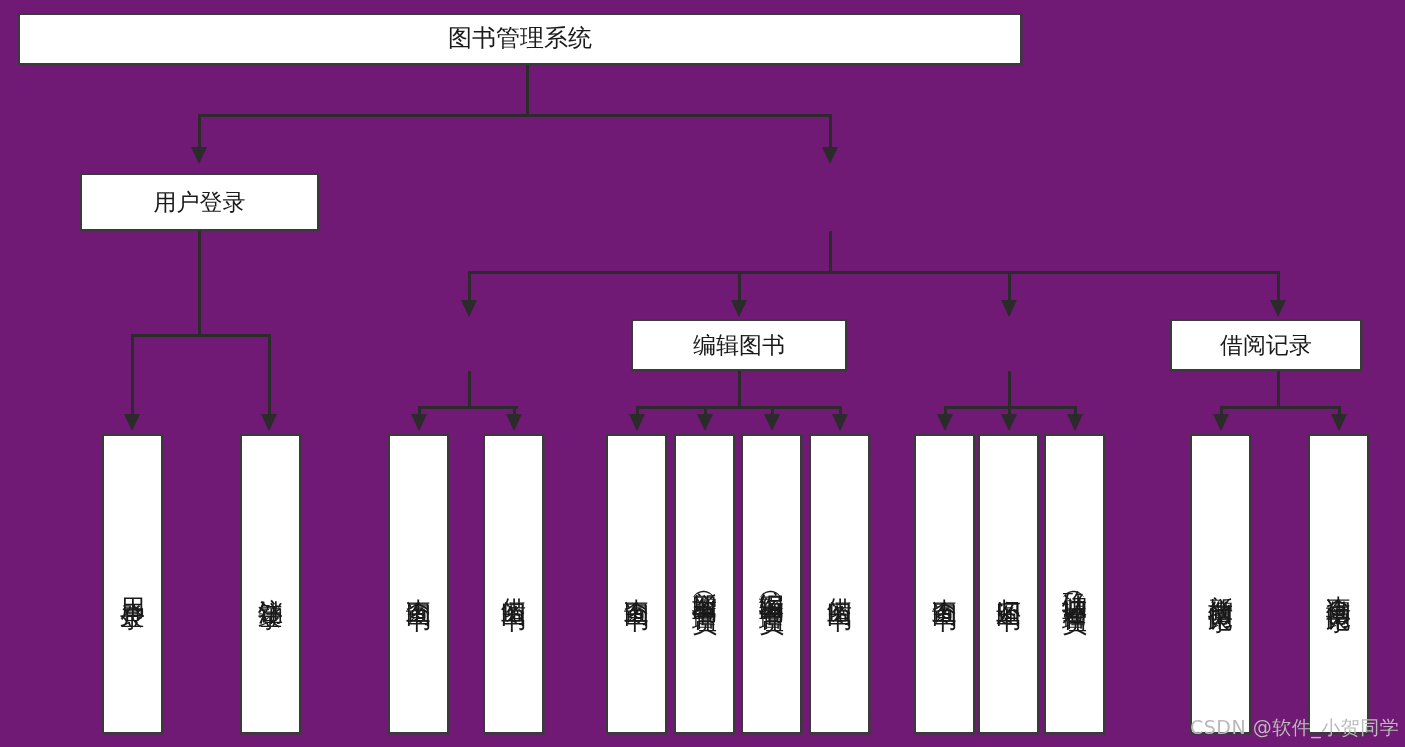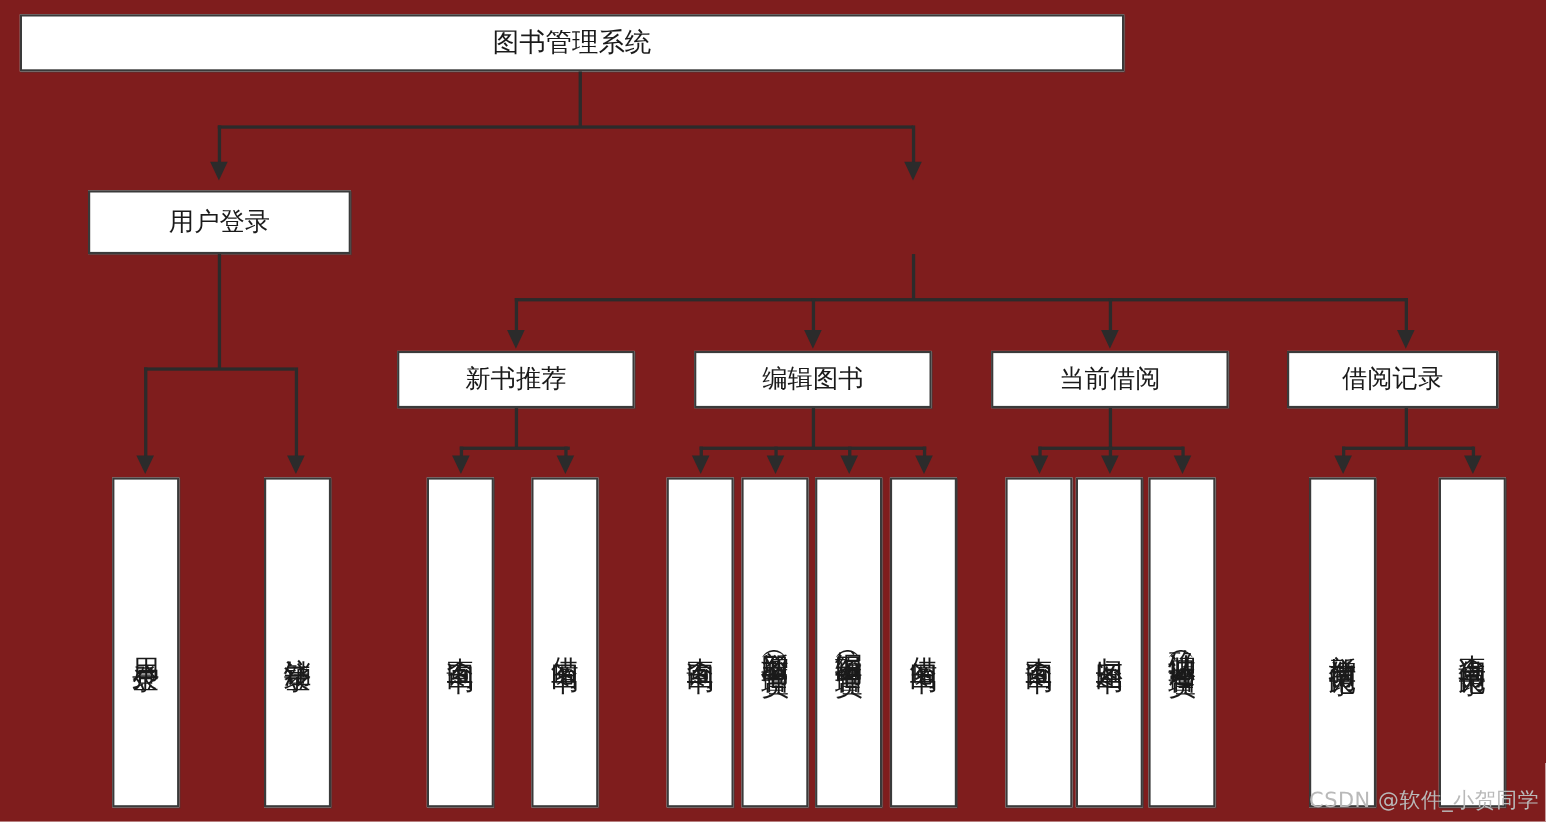--- a/index.html
+++ b/index.html
@@ -7,21 +7,21 @@
     padding: 0;
     background: #ffffff;
   }
   body {
     font-family: "DejaVu Sans", "Liberation Sans", sans-serif;
   }
   #stage {
     position: relative;
     width: 1405px;
     height: 747px;
-    background: #7f1d1d;
+    background: #701a75;
     overflow: hidden;
   }
   .node {
     position: absolute;
     box-sizing: border-box;
     border: 2px solid #3a3a3a;
     background: #ffffff;
     display: flex;
     align-items: center;
     justify-content: center;
@@ -108,28 +108,22 @@
   <div class="edge h" style="left:468px; top:271px; width:812px;"></div>
   <div class="edge v" style="left:468px; top:271px; height:32px;"></div>
   <div class="arrowhead" style="left:461px; top:300px;"></div>
   <div class="edge v" style="left:738px; top:271px; height:32px;"></div>
   <div class="arrowhead" style="left:731px; top:300px;"></div>
   <div class="edge v" style="left:1008px; top:271px; height:32px;"></div>
   <div class="arrowhead" style="left:1001px; top:300px;"></div>
   <div class="edge v" style="left:1277px; top:271px; height:32px;"></div>
   <div class="arrowhead" style="left:1270px; top:300px;"></div>
 
-  <div class="node horiz" style="left:361px; top:319px; width:216px; height:52px;">
-    <span class="label">新书推荐</span>
-  </div>
   <div class="node horiz" style="left:631px; top:319px; width:216px; height:52px;">
     <span class="label">编辑图书</span>
-  </div>
-  <div class="node horiz" style="left:901px; top:319px; width:216px; height:52px;">
-    <span class="label">当前借阅</span>
   </div>
   <div class="node horiz" style="left:1170px; top:319px; width:192px; height:52px;">
     <span class="label">借阅记录</span>
   </div>
 
   <div class="edge v" style="left:468px; top:371px; height:36px;"></div>
   <div class="edge h" style="left:418px; top:406px; width:100px;"></div>
   <div class="edge v" style="left:418px; top:406px; height:12px;"></div>
   <div class="arrowhead" style="left:411px; top:414px;"></div>
   <div class="edge v" style="left:513px; top:406px; height:12px;"></div>

